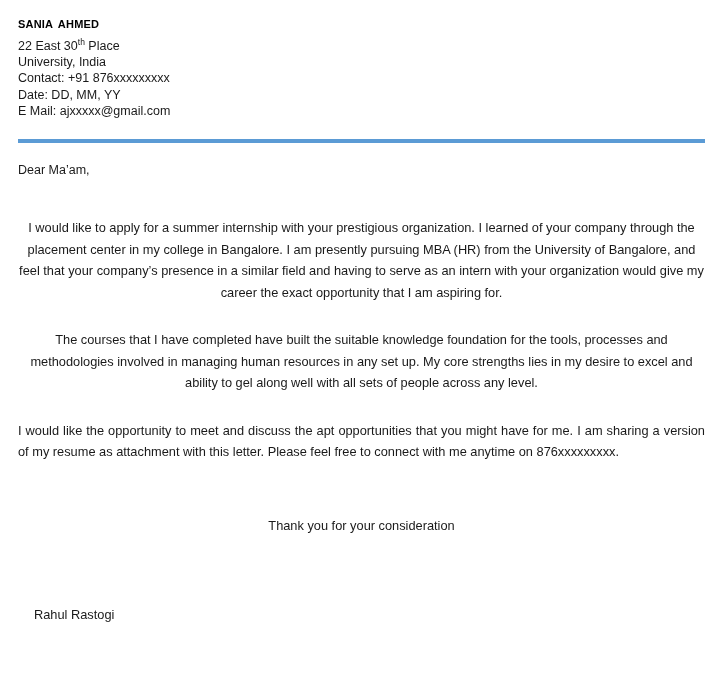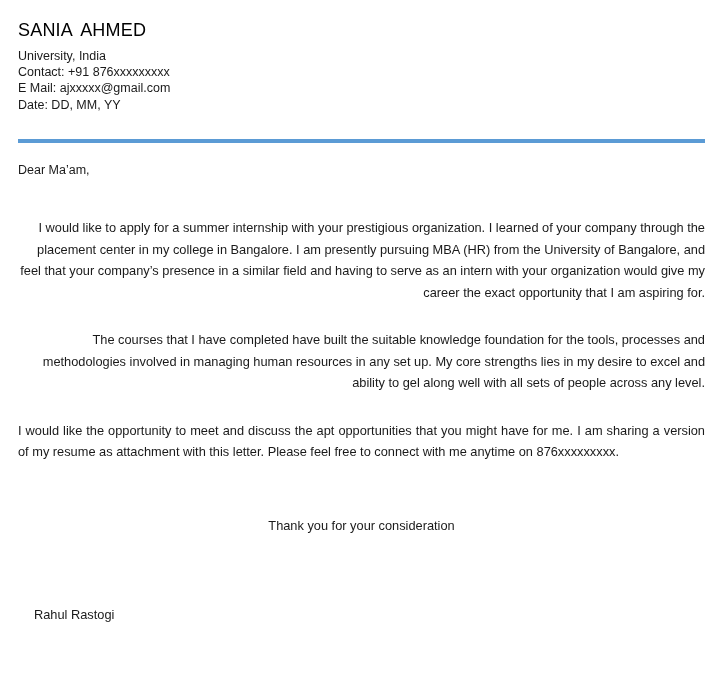--- a/index.html
+++ b/index.html
@@ -23,22 +23,22 @@
     box-sizing: border-box;
     padding: 0;
   }
 
   
   .letterhead {
     padding: 14px 18px 0 18px;
   }
 
   .sender-name {
-    font-weight: normal;
-    font-size: 25px;
+    font-weight: bold;
+    font-size: 16px;
     line-height: 1.1;
     letter-spacing: 0.2px;
     font-variant: small-caps;
     text-transform: lowercase;
     margin: 0 0 6px 0;
     color: #000000;
   }
   
 
   .sender-line {
@@ -75,21 +75,21 @@
     font-size: 12.5px;
     line-height: 17px;
     margin: 0;
     padding-top: 6px;
   }
 
   p.para {
     font-size: 12.8px;
     line-height: 21.5px;
     margin: 0;
-    text-align: right;
+    text-align: center;
     color: #1a1a1a;
   }
   p.para.justify {
     text-align: justify;
     text-justify: inter-word;
   }
 
   .gap-lg { height: 38px; }
   .gap-md { height: 26px; }
   .gap-xl { height: 52px; }
@@ -107,28 +107,29 @@
   }
 </style>
 </head>
 <body>
 
 <div class="page">
 
   <div class="letterhead">
     <div class="sender-name">Sania Ahmed</div>
 
+    <div class="sender-line"><span>22 East 30</span><span class="sup">th</span><span> Place</span></div>
 
     <div class="sender-line">University, India</div>
 
     <div class="sender-line">Contact: +91 876xxxxxxxxx</div>
 
+    <div class="sender-line">Date: DD, MM, YY</div>
+
     <div class="sender-line">E Mail: ajxxxxx@gmail.com</div>
-
-    <div class="sender-line">Date: DD, MM, YY</div>
   </div>
 
   <div class="divider"></div>
 
   <div class="body-block">
 
     <p class="salutation">Dear Ma’am,</p>
 
     <div class="gap-lg"></div>
 

